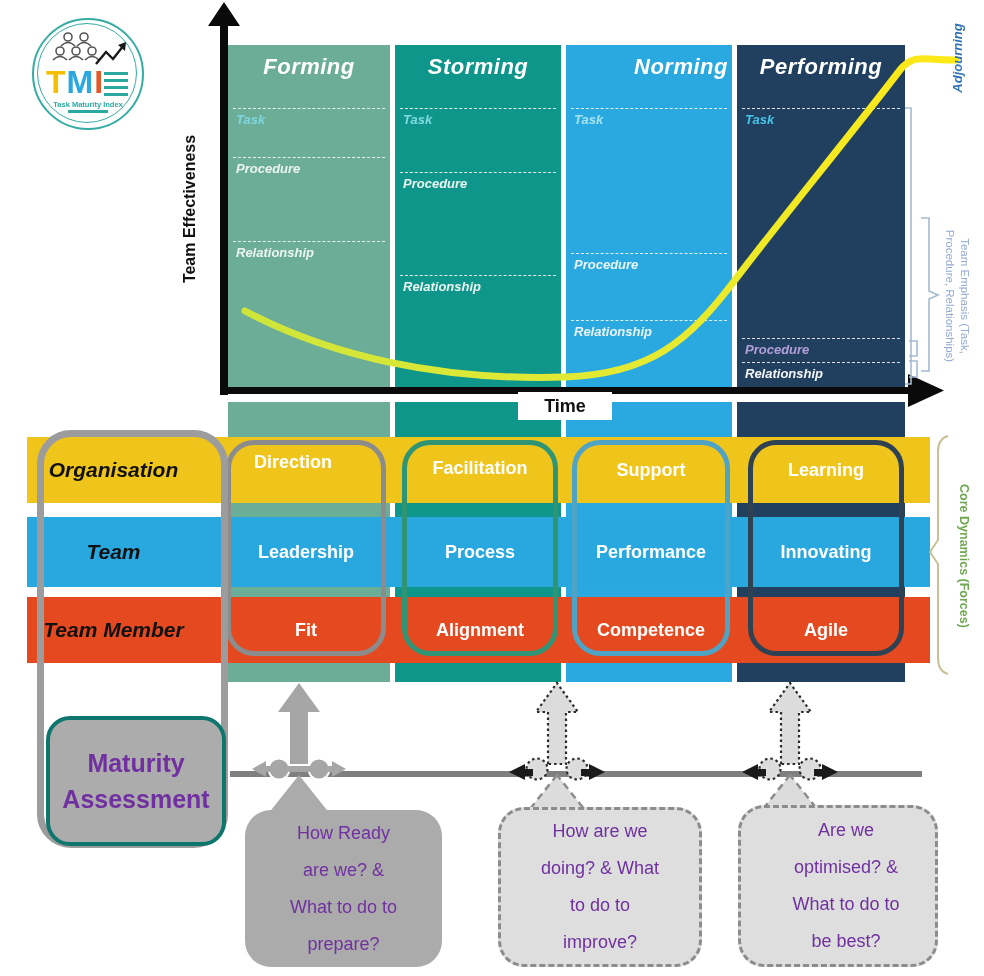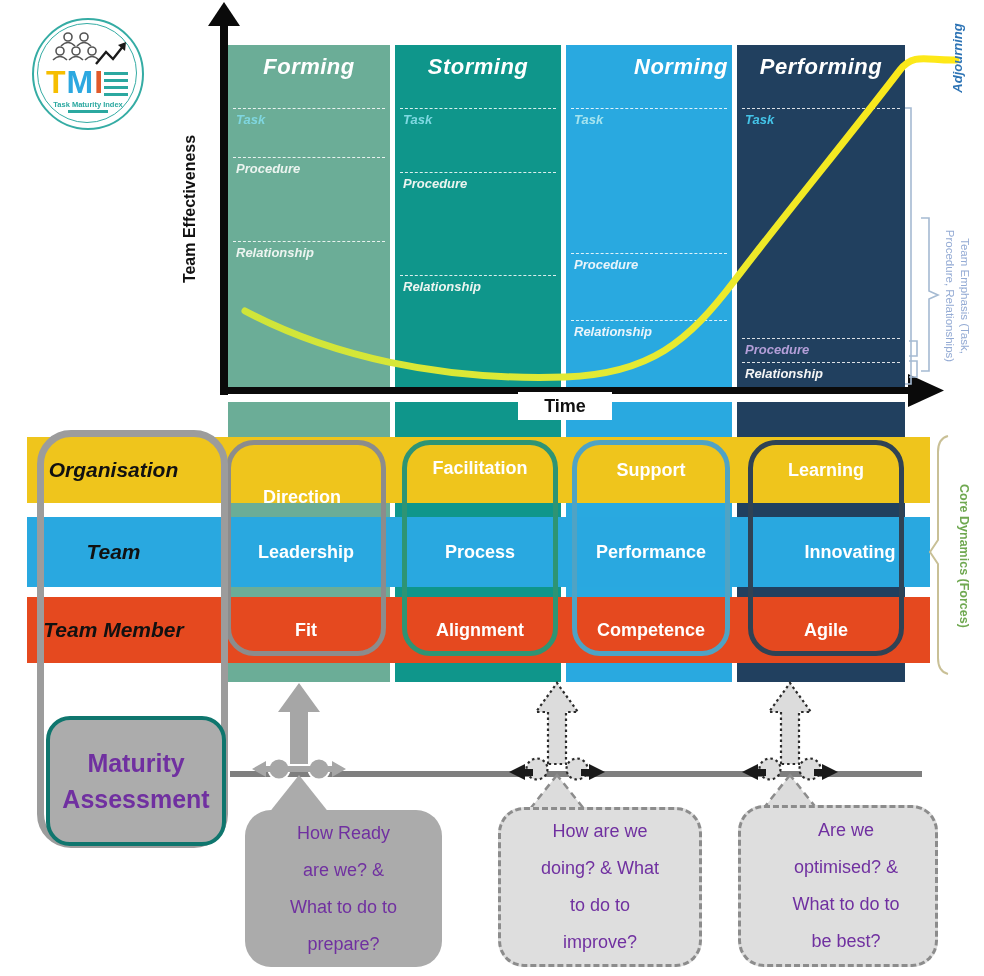--- a/index.html
+++ b/index.html
@@ -56,30 +56,30 @@
       <div class="abs" style="left: 742px; top: 108px; width: 158px; height: 0px; border-top: 1.5px dashed rgba(255, 255, 255, 0.85); z-index: 2;"></div>
       <div class="abs band-label" style="left: 745px; top: 112px; width: 156px; color: rgb(68, 196, 232); z-index: 2;">Task</div>
       <div class="abs" style="left: 742px; top: 338px; width: 158px; height: 0px; border-top: 1.5px dashed rgba(255, 255, 255, 0.85); z-index: 2;"></div>
       <div class="abs band-label" style="left: 745px; top: 342px; width: 156px; color: rgb(180, 159, 217); z-index: 2;">Procedure</div>
       <div class="abs" style="left: 742px; top: 362px; width: 158px; height: 0px; border-top: 1.5px dashed rgba(255, 255, 255, 0.85); z-index: 2;"></div>
       <div class="abs band-label" style="left: 745px; top: 366px; width: 156px; color: rgb(245, 245, 245); z-index: 2;">Relationship</div>
     </div>
   <div id="rows">
       <div class="abs" style="left: 27px; top: 437px; width: 903px; height: 66px; background: rgb(239, 197, 28); z-index: 2;"></div>
       <div class="abs abs flexc row-label" style="left: 27px; top: 437px; width: 173px; height: 66px; z-index: 3;">Organisation</div>
-      <div class="abs abs flexc cell-label" style="left: 222px; top: 437px; width: 160px; height: 50px; z-index: 3; margin-top: 35px;">Direction</div>
+      <div class="abs abs flexc cell-label" style="left: 213px; top: 437px; width: 160px; height: 50px; z-index: 3;">Direction</div>
       <div class="abs abs flexc cell-label" style="left: 402px; top: 437px; width: 156px; height: 62px; z-index: 3;">Facilitation</div>
       <div class="abs abs flexc cell-label" style="left: 572px; top: 437px; width: 158px; height: 66px; z-index: 3;">Support</div>
       <div class="abs abs flexc cell-label" style="left: 748px; top: 437px; width: 156px; height: 66px; z-index: 3;">Learning</div>
       <div class="abs" style="left: 27px; top: 517px; width: 903px; height: 70px; background: rgb(41, 168, 224); z-index: 2;"></div>
       <div class="abs abs flexc row-label" style="left: 27px; top: 517px; width: 173px; height: 70px; z-index: 3;">Team</div>
       <div class="abs abs flexc cell-label" style="left: 226px; top: 517px; width: 160px; height: 70px; z-index: 3;">Leadership</div>
       <div class="abs abs flexc cell-label" style="left: 402px; top: 517px; width: 156px; height: 70px; z-index: 3;">Process</div>
       <div class="abs abs flexc cell-label" style="left: 572px; top: 517px; width: 158px; height: 70px; z-index: 3;">Performance</div>
-      <div class="abs abs flexc cell-label" style="left: 748px; top: 517px; width: 156px; height: 70px; z-index: 3; padding-left: 24px;">Innovating</div>
+      <div class="abs abs flexc cell-label" style="left: 748px; top: 517px; width: 156px; height: 70px; z-index: 3;">Innovating</div>
       <div class="abs" style="left: 27px; top: 597px; width: 903px; height: 66px; background: rgb(229, 73, 31); z-index: 2;"></div>
       <div class="abs abs flexc row-label" style="left: 27px; top: 597px; width: 173px; height: 66px; z-index: 3;">Team Member</div>
       <div class="abs abs flexc cell-label" style="left: 226px; top: 597px; width: 160px; height: 66px; z-index: 3;">Fit</div>
       <div class="abs abs flexc cell-label" style="left: 402px; top: 597px; width: 156px; height: 66px; z-index: 3;">Alignment</div>
       <div class="abs abs flexc cell-label" style="left: 572px; top: 597px; width: 158px; height: 66px; z-index: 3;">Competence</div>
       <div class="abs abs flexc cell-label" style="left: 748px; top: 597px; width: 156px; height: 66px; z-index: 3;">Agile</div>
     </div>
 
   <svg id="overlay" class="abs" style="left:0;top:0;z-index:3;pointer-events:none;" width="984" height="976" viewBox="0 0 984 976">
 

